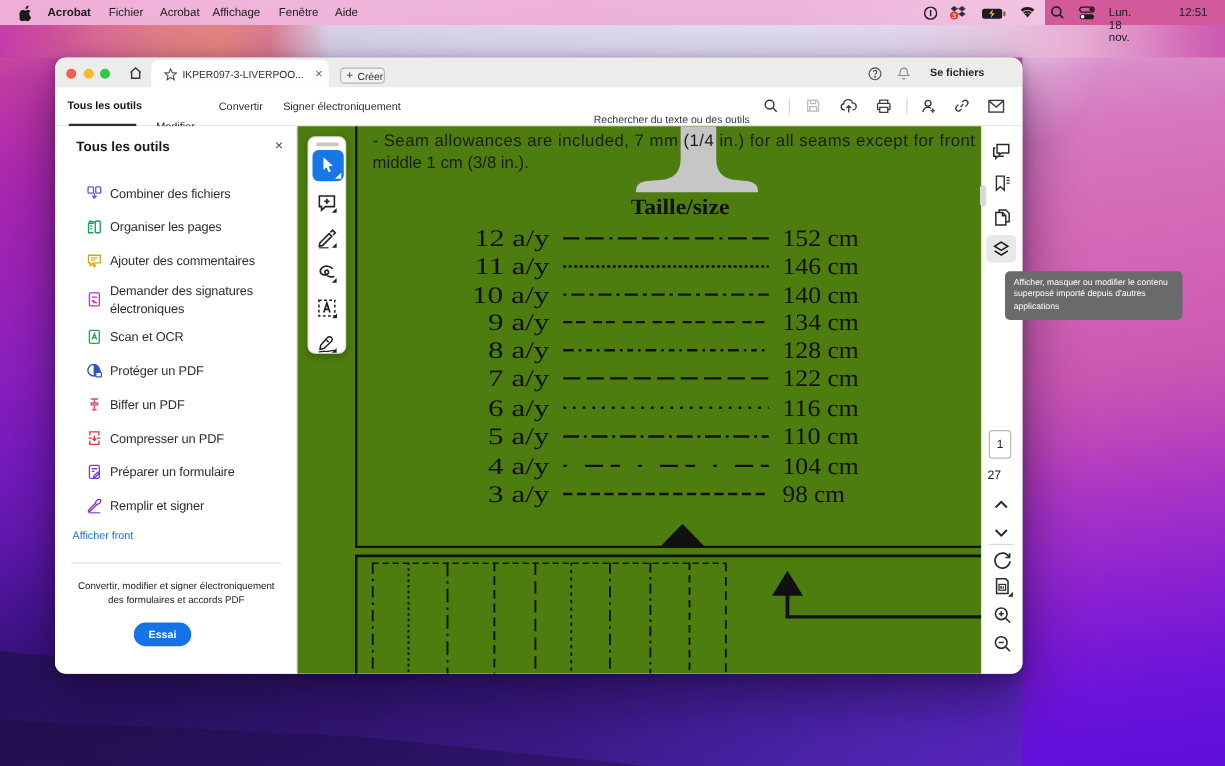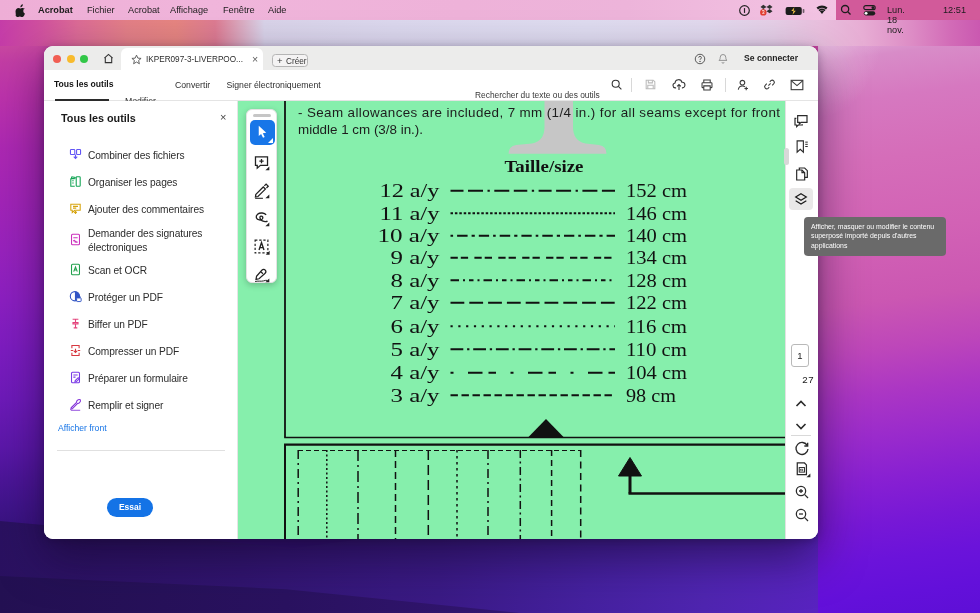--- a/index.html
+++ b/index.html
@@ -34,21 +34,21 @@
   #menubar .mi { position:absolute; top:4.5px; font-size:9.2px; }
   
   #win { left:44px; top:46px; width:774px; height:493px; border-radius:9px;
     background:#fff; box-shadow: 0 18px 45px rgba(20,5,40,.55), 0 2px 9px rgba(20,5,40,.30);
     overflow:hidden; }
   #titlebar { left:0; top:0; width:774px; height:24px; background:#ececeb; }
   .tl { position:absolute; top:9px; width:8px; height:8px; border-radius:50%; }
   #tab { left:77px; top:2px; width:141.5px; height:22px; background:#fff; border-radius:6px 6px 0 0; }
   #row2 { left:0; top:24px; width:774px; height:31px; background:#fff; border-bottom:1px solid #e4e4e4; }
   #sidebar { left:0; top:55px; width:194px; height:438px; background:#fff; border-right:1px solid #e5e5e5; }
-  #docarea { left:194px; top:55px; width:547px; height:438px; background:#86efac; }
+  #docarea { left:194px; top:55px; width:547px; height:438px; background:#4d7c0f; }
   #rail { left:741px; top:55px; width:33px; height:438px; background:#fff; border-left:1px solid #e2e2e2; }
   
   .sbrow { position:absolute; left:25px; width:170px; }
   .sbt { position:absolute; left:19px; top:0; font-size:10.2px; letter-spacing:-0.1px; color:#2c2c2c; line-height:13.5px; white-space:nowrap; }
   .sbi { position:absolute; left:0; top:-0.5px; }
   
   #tooltip { left:804px; top:217px; width:142px; height:39px; background:#6a6a6a; border-radius:4px;
     color:#fff; font-size:6.9px; line-height:9.7px; padding:4.5px 5px 0 7px; z-index:50; white-space:nowrap; }
   
   #palette { left:246px; top:109px; width:31px; height:174px; background:#fff; border-radius:6px;
@@ -126,21 +126,21 @@
       </div>
       <svg class="abs" style="left:650px; top:6.5px" width="12" height="12" viewBox="0 0 24 24" fill="none" stroke="#4b4b4b" stroke-width="1.8">
         <circle cx="12" cy="12" r="9.5"></circle>
         <path d="M9.4 9.3 a2.7 2.7 0 1 1 3.4 2.7 c-.8.25-.8.9-.8 1.6"></path>
         <circle cx="12" cy="16.8" r="0.6" fill="#4b4b4b"></circle>
       </svg>
       <svg class="abs" style="left:672.5px; top:6.5px" width="12" height="12" viewBox="0 0 24 24" fill="none" stroke="#8a8a8a" stroke-width="1.8">
         <path d="M12 3 a5.5 5.5 0 0 1 5.5 5.5 c0 4.2 1.8 5.7 2.5 6.3 H4 c.7-.6 2.5-2.1 2.5-6.3 A5.5 5.5 0 0 1 12 3 Z"></path>
         <path d="M10 18.5 a2 2 0 0 0 4 0"></path>
       </svg>
-      <span class="abs" style="left:700px; top:6.5px; font-size:8.6px; font-weight:bold; color:#1f1f1f;">Se connecter</span>
+      <span class="abs" style="left:700px; top:6.5px; font-size:8.6px; font-weight:bold; color:#1f1f1f;">Se fichiers</span>
     </div>
     <div id="row2" class="abs">
       <span class="abs" style="left:10px; top:9px; font-size:8.6px; font-weight:600; color:#141414;">Tous les outils</span>
       <div class="abs" style="left:10.5px; top:28.5px; width:54px; height:2px; background:#2b2b2b;"></div>
       <span class="abs" style="left:81px; top:9.5px; font-size:8.7px; color:#2e2e2e;margin-top:16px;">Modifier</span>
       <span class="abs" style="left:131px; top:9.5px; font-size:8.7px; color:#2e2e2e;">Convertir</span>
       <span class="abs" style="left:182.5px; top:9.5px; font-size:8.7px; color:#2e2e2e;">Signer électroniquement</span>
       <span class="abs" style="left:431px; top:10px; font-size:8.4px; color:#383838;margin-top:10px;">Rechercher du texte ou des outils</span>
       <svg class="abs" style="left:566px; top:8px" width="13" height="13" viewBox="0 0 24 24" fill="none" stroke="#333" stroke-width="2">
         <circle cx="10.5" cy="10.5" r="6.5"></circle>
@@ -254,20 +254,21 @@
       </div>
       <div class="sbrow" style="top:297.5px">
         <svg class="sbi" width="13" height="13" viewBox="0 0 18 18" fill="none" stroke="#8333d8" stroke-width="1.5">
           <path d="M3 13.5 L10.5 6 C10.5 6 10.3 4.6 11.5 3.4 C12.6 2.3 14.8 2 15.6 2.4 C16 3.2 15.7 5.4 14.6 6.5 C13.4 7.7 12 7.5 12 7.5 L4.5 15 L2.5 15.5 Z"></path>
           <path d="M2.5 17 H15.5" stroke-width="1.2"></path>
         </svg>
         <span class="sbt">Remplir et signer</span>
       </div>
       <span class="abs" style="left:14px; top:322px; font-size:8.6px; color:#1473e6;">Afficher front</span>
       <div class="abs" style="left:13px; top:349px; width:168px; height:1px; background:#e0e0e0;"></div>
+      <div class="abs" style="left:8px; top:362px; width:178px; text-align:center; font-size:7.8px; color:#1b1b1b; line-height:11px;">Convertir, modifier et signer électroniquement<br>des formulaires et accords PDF</div>
       <div class="abs" style="left:63px; top:397px; width:46px; height:19px; background:#1473e6; border-radius:10px; color:#fff; font-size:8.5px; font-weight:bold; text-align:center; line-height:19px;">Essai gratuit</div>
     </div>
     <div id="docarea" class="abs">
       <svg width="547" height="438" viewBox="0 0 547 438">
         <g fill="none" stroke="#111" stroke-width="1.8">
           <line x1="47" y1="0" x2="47" y2="336.5"></line>
           <line x1="46.2" y1="336.5" x2="547" y2="336.5" stroke-width="1.7"></line>
           <line x1="47" y1="343.5" x2="47" y2="438" stroke-width="2"></line>
           <line x1="46" y1="343.6" x2="547" y2="343.6" stroke-width="2.2"></line>
         </g>
@@ -344,21 +345,21 @@
       <svg class="abs" style="left:7.5px; top:64.5px" width="16" height="16" viewBox="0 0 24 24" fill="none" stroke="#2b2b2b" stroke-width="1.8">
         <path d="M8 6 V3 H16 L20 7 V17 H16"></path>
         <path d="M4 6 H12 L16 10 V21 H4 Z"></path>
         <path d="M12 6 V10 H16"></path>
       </svg>
       <svg class="abs" style="left:7px; top:89.5px" width="16" height="16" viewBox="0 0 24 24" fill="none" stroke="#1b1b1b" stroke-width="1.8">
         <path d="M12 4 L20 9 L12 14 L4 9 Z"></path>
         <path d="M4 14.5 L12 19.5 L20 14.5"></path>
       </svg>
       <div class="abs" style="left:5px; top:242.5px; width:18px; height:23px; background:#fff; border:1px solid #b9b9b9; border-radius:3px; font-size:9.5px; color:#222; text-align:center; line-height:22px;">1</div>
-      <span class="abs" style="left:16px; top:274px; font-size:9.8px; color:#222;font-family:Liberation Mono, monospace;">27</span>
+      <span class="abs" style="left:4px; top:274px; font-size:9.8px; color:#222;">27</span>
       <svg class="abs" style="left:9px; top:298px" width="12" height="9" viewBox="0 0 12 9" fill="none" stroke="#2b2b2b" stroke-width="1.6">
         <path d="M1.5 7 L6 2.5 L10.5 7"></path>
       </svg>
       <svg class="abs" style="left:9px; top:321px" width="12" height="9" viewBox="0 0 12 9" fill="none" stroke="#2b2b2b" stroke-width="1.6">
         <path d="M1.5 2 L6 6.5 L10.5 2"></path>
       </svg>
       <div class="abs" style="left:5px; top:334px; width:20px; height:1px; background:#d9d9d9;"></div>
       <svg class="abs" style="left:7.5px; top:340px" width="16" height="16" viewBox="0 0 24 24" fill="none" stroke="#2b2b2b" stroke-width="2">
         <path d="M20 7 A9 9 0 1 0 21 12"></path>
         <path d="M20.5 2.5 V7.5 H15.5" fill="none"></path>

